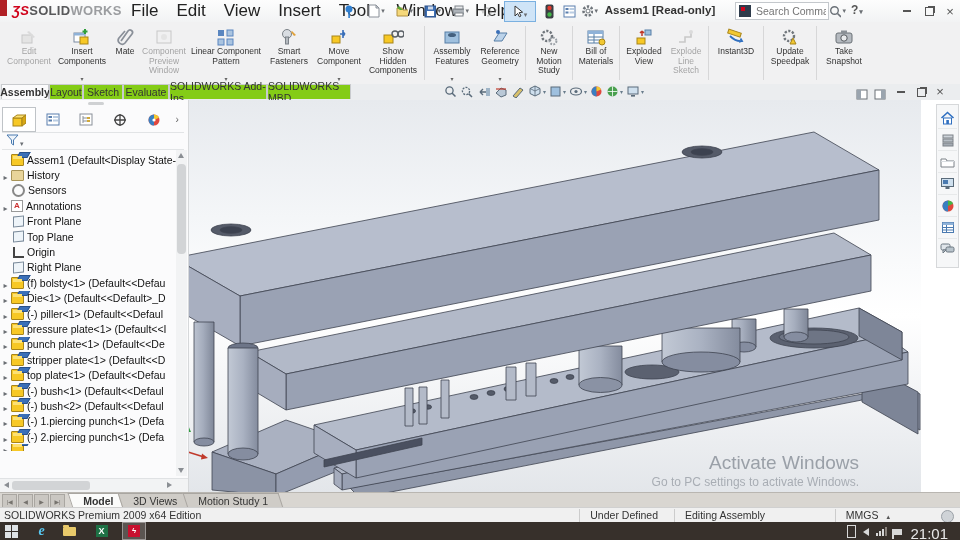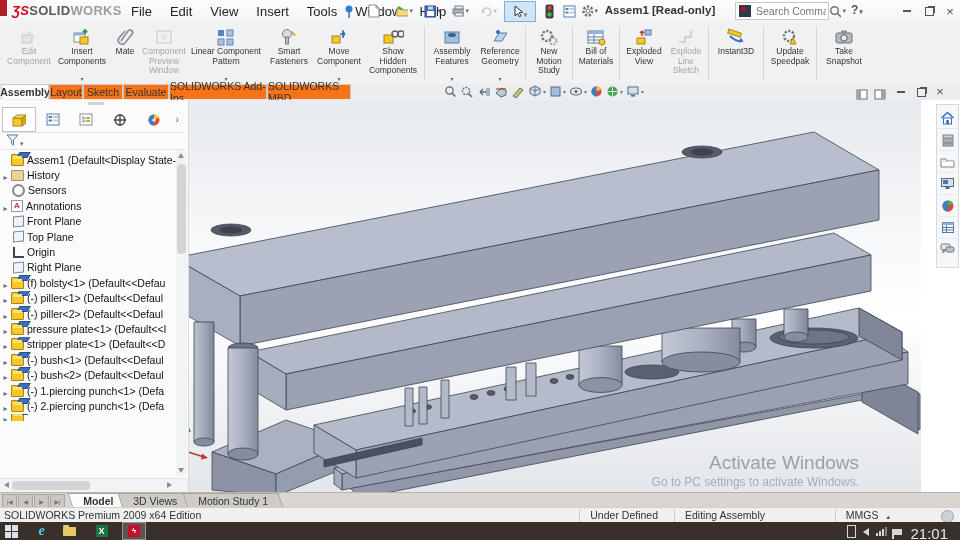--- a/index.html
+++ b/index.html
@@ -7,21 +7,21 @@
     font-family:"Liberation Sans",sans-serif;-webkit-font-smoothing:antialiased}
   .abs{position:absolute}
   
   .titlebar{position:absolute;left:0;top:0;width:960px;height:22px;background:linear-gradient(#fdfdfd,#f2f3f4);border-bottom:1px solid #d8dadc}
   .corner{position:absolute;left:0;top:0;width:7px;height:16px;background:#b02025}
   .logo{position:absolute;left:12px;top:3px;font-size:13px;letter-spacing:.3px}
   .logo .ds{color:#d0021b;font-weight:bold;font-style:italic}
   .logo .solid{color:#58595b;font-weight:bold}
   .logo .works{color:#9b9da0;font-weight:bold}
   .menus{position:absolute;left:122px;top:0;height:22px;display:flex;align-items:center}
-  .menus span{padding:0 9px;font-size:13px;color:#222;cursor:default}
+  .menus span{padding:0 9px;font-size:17px;color:#222;cursor:default}
   .pin{position:absolute;left:344px;top:4px}
   .tbico{position:absolute;top:3px;width:17px;height:16px;display:flex;align-items:center;justify-content:center}
   .caret::after{content:"▾";font-size:7px;color:#6b6f74;margin-left:1px}
   .selbox{position:absolute;left:504px;top:1px;width:30px;height:19px;background:#cfe4f7;border:1px solid #7ab0e0;display:flex;align-items:center;justify-content:center}
   .doctitle{position:absolute;left:575px;top:4px;width:170px;text-align:center;font-size:11.5px;font-weight:bold;color:#333}
   .search{position:absolute;left:735px;top:2px;width:92px;height:16px;border:1px solid #c4c8cc;background:#fff;display:flex;align-items:center}
   .search .scope{width:12px;height:12px;background:#2d3a4a;margin:0 3px;position:relative}
   .search .scope::after{content:"";position:absolute;left:2px;top:2px;width:4px;height:4px;background:#d0021b}
   .search input{border:0;outline:0;flex:1;font-size:10.5px;color:#888;font-family:"Liberation Sans",sans-serif;background:transparent;min-width:0}
   .help{position:absolute;left:851px;top:3px;font-size:12px;color:#555;font-weight:bold}
@@ -33,21 +33,21 @@
   .ribbon{position:absolute;left:0;top:22px;width:960px;height:62px;background:#f1f1f2;display:flex;align-items:flex-start;padding:3px 0 0 4px;box-sizing:border-box}
   .rbtn{display:flex;flex-direction:column;align-items:center;padding-top:1px}
   .ricon{height:21px;display:flex;align-items:center;justify-content:center}
   .rlbl{font-size:8.5px;line-height:9.5px;color:#333;text-align:center;white-space:pre-line}
   .rcaret{margin-top:1px}
   .rcaret::after{content:"▾";font-size:6px;color:#666}
   .dis{opacity:.42;filter:grayscale(1)}
   .rsep{width:1px;height:54px;background:#d7d7d8;margin:1px 2px;flex:none}
   
   .tabrow{position:absolute;left:0;top:84px;width:960px;height:16px;background:#ebedef}
-  .ctab{position:absolute;top:0;height:15px;border:1px solid #c9cbce;border-bottom:0;background:#f97316;font-size:10.5px;color:#333;display:flex;align-items:center;justify-content:center;box-sizing:border-box}
+  .ctab{position:absolute;top:0;height:15px;border:1px solid #c9cbce;border-bottom:0;background:#84cc16;font-size:10.5px;color:#333;display:flex;align-items:center;justify-content:center;box-sizing:border-box}
   .ctab.act{background:#fbfbfc;font-weight:bold}
   .hud{position:absolute;top:1px;display:flex;align-items:center;gap:3px}
   .hudi{display:flex;align-items:center}
   .hudc::after{content:"▾";font-size:6px;color:#6a7d8c;margin-left:1px}
   
   .main{position:absolute;left:0;top:100px;width:960px;height:392px}
   .fpanel{position:absolute;left:0;top:0;width:188px;height:392px;background:#fbfbfc;border-right:1px solid #d6d8da}
   .knob{position:absolute;left:88px;top:2px;width:16px;height:3px;border-radius:2px;background:#cfd1d3}
   .ptabs{position:absolute;left:2px;top:7px;width:182px;height:24px;display:flex}
   .ptab{width:33px;height:23px;display:flex;align-items:center;justify-content:center;border:1px solid transparent}
@@ -706,42 +706,56 @@
             <span class="ic cube">
               <span class="cap"></span>
             </span>
             <span class="txt">(f) bolsty&lt;1&gt; (Default&lt;&lt;Defau</span>
           </div>
         <div class="row">
             <span class="exp"></span>
             <span class="ic cube">
               <span class="cap"></span>
             </span>
+            <span class="txt">Die&lt;1&gt; (Default&lt;&lt;Default&gt;_D</span>
+          </div>
+        <div class="row">
+            <span class="exp"></span>
+            <span class="ic cube">
+              <span class="cap"></span>
+            </span>
             <span class="txt">(-) piller&lt;1&gt; (Default&lt;&lt;Defaul</span>
           </div>
         <div class="row">
             <span class="exp"></span>
             <span class="ic cube">
               <span class="cap"></span>
             </span>
-            <span class="txt">(-) piller&lt;2&gt; (Default&lt;&lt;Defaul</span>
-          </div>
-        <div class="row">
-            <span class="exp"></span>
-            <span class="ic cube">
-              <span class="cap"></span>
-            </span>
             <span class="txt">pressure plate&lt;1&gt; (Default&lt;&lt;I</span>
           </div>
         <div class="row">
             <span class="exp"></span>
             <span class="ic cube">
               <span class="cap"></span>
             </span>
+            <span class="txt">punch plate&lt;1&gt; (Default&lt;&lt;De</span>
+          </div>
+        <div class="row">
+            <span class="exp"></span>
+            <span class="ic cube">
+              <span class="cap"></span>
+            </span>
             <span class="txt">stripper plate&lt;1&gt; (Default&lt;&lt;D</span>
+          </div>
+        <div class="row">
+            <span class="exp"></span>
+            <span class="ic cube">
+              <span class="cap"></span>
+            </span>
+            <span class="txt">top plate&lt;1&gt; (Default&lt;&lt;Defau</span>
           </div>
         <div class="row">
             <span class="exp"></span>
             <span class="ic cube">
               <span class="cap"></span>
             </span>
             <span class="txt">(-) bush&lt;1&gt; (Default&lt;&lt;Defaul</span>
           </div>
         <div class="row">
             <span class="exp"></span>

